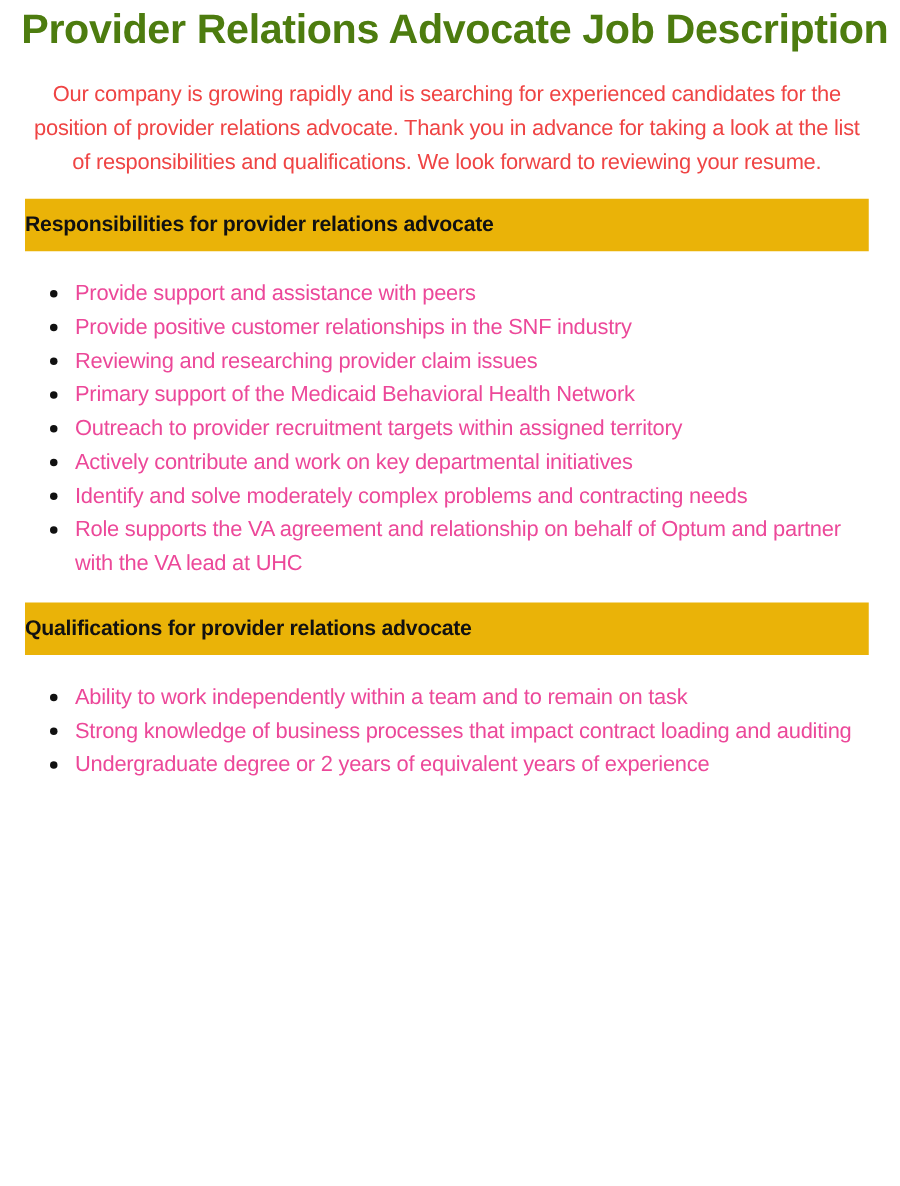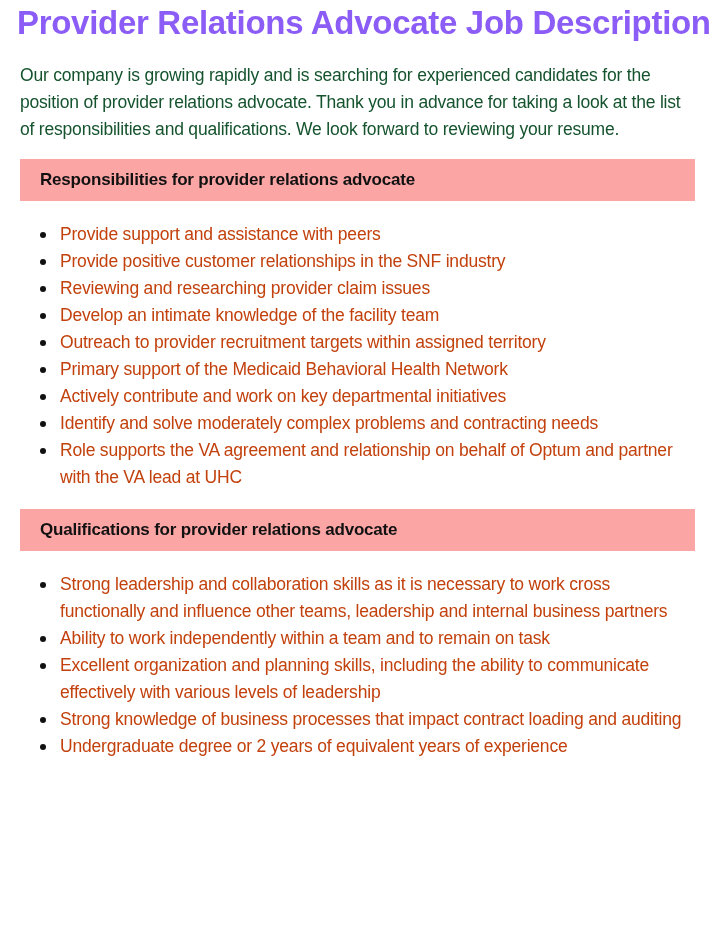--- a/index.html
+++ b/index.html
@@ -17,54 +17,54 @@
     .page {
       position: relative;
       padding: 0 25px 0 20px;
     }
     h1.title {
       margin: 0;
       padding-top: 4px;
       font-size: 33px;
       line-height: 38px;
       font-weight: bold;
-      color: #8b5cf6;
+      color: #4d7c0f;
       letter-spacing: -0.3px;
       white-space: nowrap;
       margin-left: -3px;
     }
     .intro {
       margin: 20px 0 0 0;
       font-size: 17.5px;
       line-height: 27px;
-      color: #14532d;
+      color: #ef4444;
       letter-spacing: -0.2px;
+      text-align: center;
     }
     .section-header {
       margin-top: 16px;
-      background: #fca5a5;
+      background: #eab308;
       height: 42px;
       display: flex;
       align-items: center;
-      padding-left: 20px;
       font-size: 17px;
       font-weight: bold;
       color: #111111;
       letter-spacing: -0.2px;
     }
     ul.items {
       margin: 20px 0 0 0;
       padding: 0 0 0 40px;
       list-style: none;
     }
     ul.items li {
       position: relative;
       font-size: 17.5px;
       line-height: 27px;
-      color: #c2410c;
+      color: #ec4899;
       letter-spacing: -0.2px;
     }
     ul.items li .bullet {
       position: absolute;
       left: -20px;
       top: 11px;
       width: 6px;
       height: 6px;
       border-radius: 50%;
       background: #111111;
@@ -79,32 +79,29 @@
 <div class="page">
   <h1 class="title">Provider Relations Advocate Job Description</h1>
   <p class="intro">Our company is growing rapidly and is searching for experienced candidates for the position of provider relations advocate. Thank you in advance for taking a look at the list of responsibilities and qualifications. We look forward to reviewing your resume.</p>
 
   <section class="section-resp">
     <div class="section-header">Responsibilities for provider relations advocate</div>
     <ul class="items">
       <li><span class="bullet"></span><span>Provide support and assistance with peers</span></li>
       <li><span class="bullet"></span><span>Provide positive customer relationships in the SNF industry</span></li>
       <li><span class="bullet"></span><span>Reviewing and researching provider claim issues</span></li>
-      <li><span class="bullet"></span><span>Develop an intimate knowledge of the facility team</span></li>
+      <li><span class="bullet"></span><span>Primary support of the Medicaid Behavioral Health Network</span></li>
       <li><span class="bullet"></span><span>Outreach to provider recruitment targets within assigned territory</span></li>
-      <li><span class="bullet"></span><span>Primary support of the Medicaid Behavioral Health Network</span></li>
       <li><span class="bullet"></span><span>Actively contribute and work on key departmental initiatives</span></li>
       <li><span class="bullet"></span><span>Identify and solve moderately complex problems and contracting needs</span></li>
       <li><span class="bullet"></span><span>Role supports the VA agreement and relationship on behalf of Optum and partner with the VA lead at UHC</span></li>
     </ul>
   </section>
 
   <section class="section-qual">
     <div class="section-header">Qualifications for provider relations advocate</div>
     <ul class="items">
-      <li><span class="bullet"></span><span>Strong leadership and collaboration skills as it is necessary to work cross functionally and influence other teams, leadership and internal business partners</span></li>
       <li><span class="bullet"></span><span>Ability to work independently within a team and to remain on task</span></li>
-      <li><span class="bullet"></span><span>Excellent organization and planning skills, including the ability to communicate effectively with various levels of leadership</span></li>
       <li><span class="bullet"></span><span>Strong knowledge of business processes that impact contract loading and auditing</span></li>
       <li><span class="bullet"></span><span>Undergraduate degree or 2 years of equivalent years of experience</span></li>
     </ul>
   </section>
 </div>
 
 </body></html>

